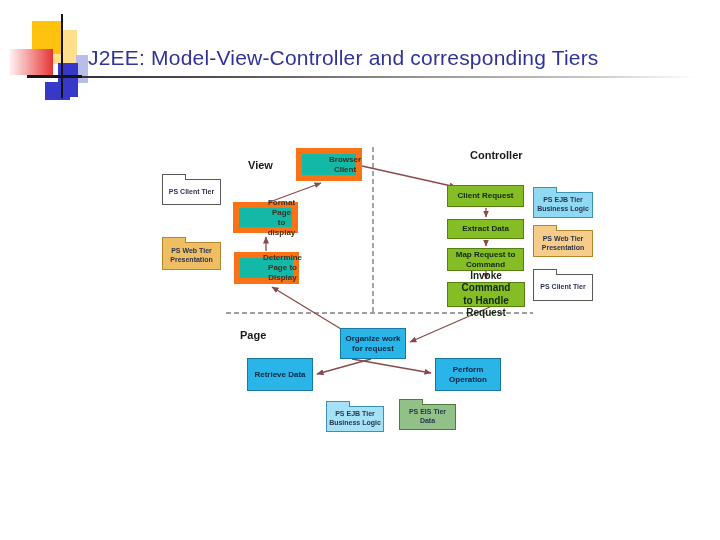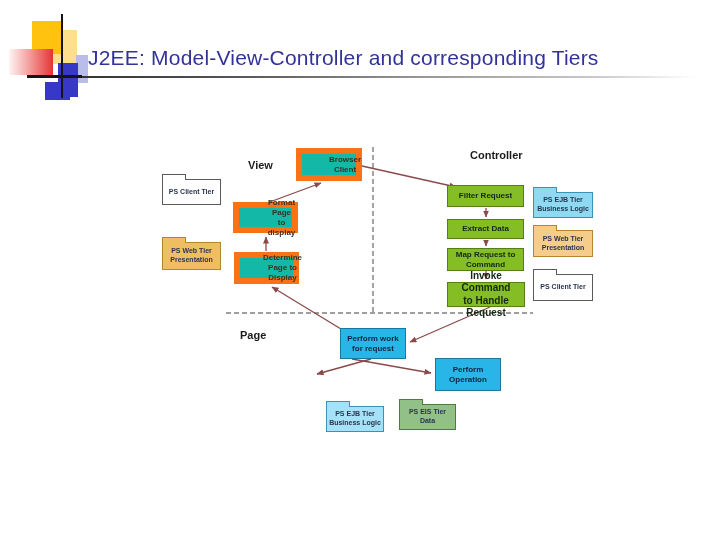--- a/index.html
+++ b/index.html
@@ -94,29 +94,30 @@
   <div class="section-label" style="left:248px; top:147px;margin-top:12px;">View</div>
   <div class="section-label" style="left:470px; top:149px;">Controller</div>
   <div class="section-label" style="left:240px; top:329px;">Page</div>
 
   <div class="pbox yellow" style="left:296px; top:148px; width:66px; height:33px;">Browser Client</div>
   <div class="pbox yellow" style="left:233px; top:202px; width:65px; height:31px;">Format Page to
 display</div>
   <div class="pbox yellow" style="left:234px; top:252px; width:65px; height:32px;">Determine
 Page to Display</div>
 
-  <div class="pbox green" style="left:447px; top:185px; width:77px; height:22px;">Filter Request</div>
+  <div class="pbox green" style="left:447px; top:185px; width:77px; height:22px;">Client Request</div>
   <div class="pbox green" style="left:447px; top:219px; width:77px; height:20px;">Extract Data</div>
   <div class="pbox green" style="left:447px; top:248px; width:77px; height:23px;">Map Request to
 Command</div>
   <div class="pbox green small-text" style="left:447px; top:282px; width:78px; height:25px;">Invoke Command
 to Handle Request</div>
 
-  <div class="pbox blue" style="left:340px; top:328px; width:66px; height:31px;">Perform work
+  <div class="pbox blue" style="left:340px; top:328px; width:66px; height:31px;">Organize work
 for request</div>
+  <div class="pbox blue" style="left:247px; top:358px; width:66px; height:33px;">Retrieve Data</div>
   <div class="pbox blue" style="left:435px; top:358px; width:66px; height:33px;">Perform
 Operation</div>
 
   <div class="folder f-white" style="left:162px; top:179px; width:59px; height:26px;">
     <span class="tab"></span>
     <span>PS Client Tier</span>
   </div>
   <div class="folder f-orange" style="left:162px; top:242px; width:59px; height:28px;">
     <span class="tab"></span>
     <span>PS Web Tier

